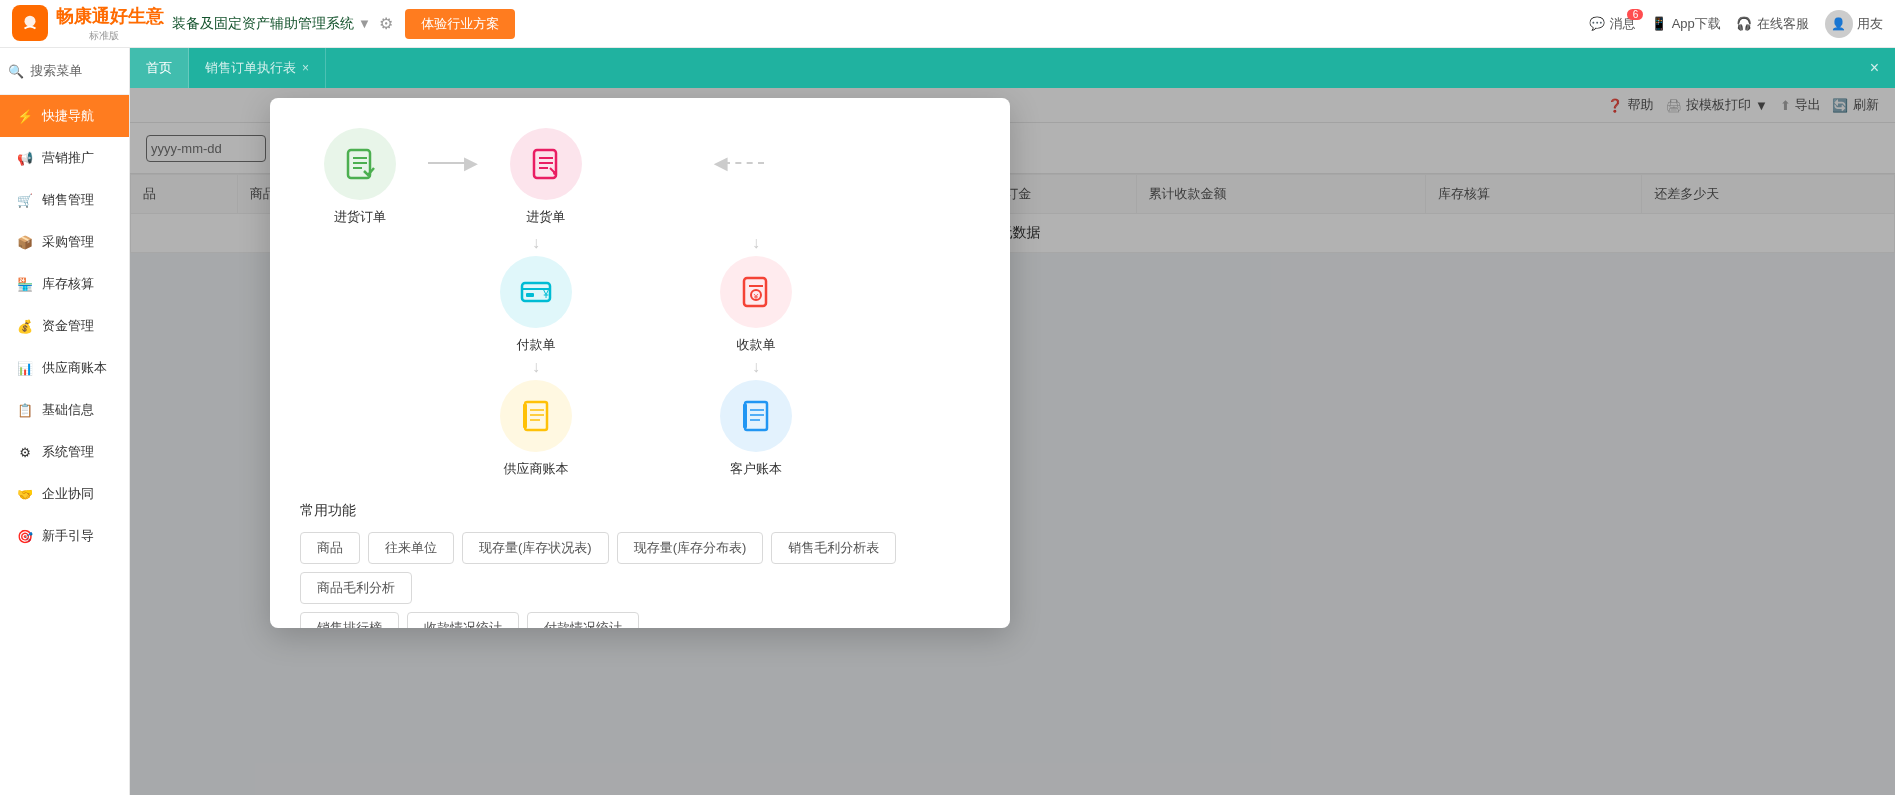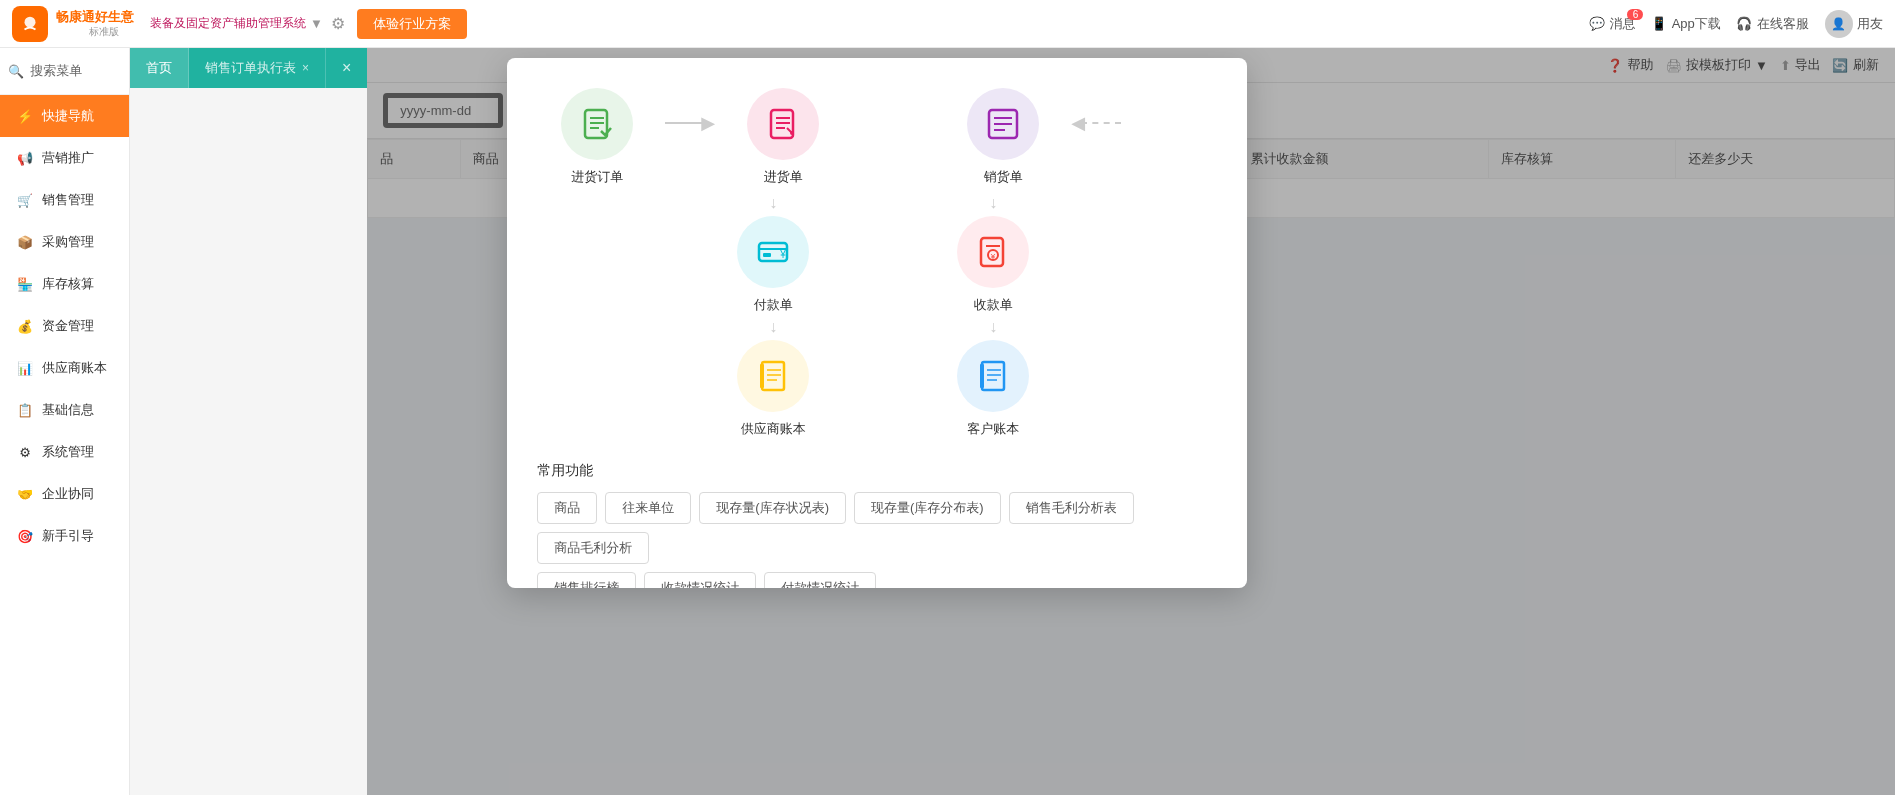--- a/index.html
+++ b/index.html
@@ -3,32 +3,32 @@
   <meta charset="utf-8">
   <style>
     * { box-sizing: border-box; margin: 0; padding: 0; }
     body { font-family: 'Microsoft YaHei', Arial, sans-serif; font-size: 13px; background: #f5f5f5; overflow: hidden; width: 1895px; height: 795px; }
 
     
     .app-container { display: flex; flex-direction: column; height: 795px; width: 1895px; }
     .top-bar { height: 48px; background: #fff; display: flex; align-items: center; padding: 0 12px; border-bottom: 1px solid #e8e8e8; flex-shrink: 0; }
     .main-area { display: flex; flex: 1; overflow: hidden; }
     .sidebar { width: 130px; background: #fff; border-right: 1px solid #e8e8e8; flex-shrink: 0; display: flex; flex-direction: column; }
-    .content { flex: 1; display: flex; flex-direction: row; overflow: hidden; }
+    .content { flex: 1; display: flex; flex-direction: column; overflow: hidden; }
     .tab-bar { height: 40px; background: #20b2a0; display: flex; align-items: stretch; flex-shrink: 0; }
     .page-content { flex: 1; background: #f0f2f5; overflow: hidden; position: relative; }
 
     
     .logo-area { display: flex; align-items: center; gap: 8px; min-width: 130px; }
     .logo-icon { width: 36px; height: 36px; background: #ff6b00; border-radius: 8px; display: flex; align-items: center; justify-content: center; }
     .logo-icon svg { width: 22px; height: 22px; }
     .logo-text { font-size: 12px; color: #333; line-height: 1.3; }
-    .logo-text .line1 { font-weight: bold; font-size: 13px; color: #ff6b00; }
+    .logo-text .line1 { font-weight: bold; font-size: 18px; color: #ff6b00; }
     .logo-text .line2 { font-size: 10px; color: #999; margin-left: 33px; }
-    .system-title { margin-left: 8px; font-size: 12px; color: #be185d; font-weight: 500; }
+    .system-title { margin-left: 8px; font-size: 14px; color: #14532d; font-weight: 500; }
     .top-bar-dropdown { margin-left: 4px; color: #999; cursor: pointer; }
     .settings-icon { margin-left: 8px; color: #999; cursor: pointer; font-size: 16px; }
     .trial-btn { margin-left: 12px; background: #ff7c1f; color: #fff; border: none; border-radius: 4px; padding: 6px 16px; font-size: 13px; cursor: pointer; }
     .top-bar-right { margin-left: auto; display: flex; align-items: center; gap: 16px; color: #555; font-size: 13px; }
     .top-bar-right-item { display: flex; align-items: center; gap: 4px; cursor: pointer; position: relative; }
     .badge { background: #ff4d4f; color: #fff; border-radius: 10px; font-size: 10px; padding: 0 4px; min-width: 16px; text-align: center; position: absolute; top: -6px; right: -8px; }
     .user-avatar { width: 28px; height: 28px; background: #ccc; border-radius: 50%; display: flex; align-items: center; justify-content: center; font-size: 12px; color: #666; }
 
     
     .sidebar-search { padding: 10px 8px; border-bottom: 1px solid #f0f0f0; }
@@ -45,21 +45,21 @@
     .tab-bar-close { margin-left: auto; padding: 0 16px; color: rgba(255,255,255,0.8); cursor: pointer; font-size: 16px; display: flex; align-items: center; }
 
     
     .page-toolbar { background: #fff; padding: 8px 16px; display: flex; align-items: center; justify-content: flex-end; gap: 12px; border-bottom: 1px solid #e8e8e8; flex-shrink: 0; }
     .toolbar-btn { display: flex; align-items: center; gap: 4px; color: #555; font-size: 13px; cursor: pointer; }
     .toolbar-btn .icon { color: #aaa; }
 
     
     .search-bar { background: #fff; padding: 10px 16px; display: flex; align-items: center; gap: 12px; border-bottom: 1px solid #e8e8e8; flex-shrink: 0; flex-wrap: wrap; }
     .date-range { display: flex; align-items: center; gap: 6px; }
-    .date-input { border: 5px solid #737373; border-radius: 4px; padding: 5px 12px; font-size: 13px; color: #bbb; width: 120px; }
+    .date-input { border: 1px solid #737373; border-radius: 4px; padding: 5px 4px; font-size: 13px; color: #bbb; width: 120px; }
     .cal-icon { color: #aaa; cursor: pointer; }
     .status-select { border: 1px solid #d9d9d9; border-radius: 4px; padding: 5px 10px; font-size: 13px; color: #bbb; width: 120px; background: #fff; }
     .query-btn { background: #ff7c1f; color: #fff; border: none; border-radius: 4px; padding: 6px 20px; font-size: 13px; cursor: pointer; }
     .more-conditions { color: #999; font-size: 12px; padding: 4px 8px; border: 1px solid #e8e8e8; border-radius: 4px; cursor: pointer; }
     .set-btn { background: #fff; color: #ff7c1f; border: 1px solid #ff7c1f; border-radius: 4px; padding: 5px 12px; font-size: 12px; cursor: pointer; }
 
     
     .table-container { background: #fff; flex: 1; overflow: auto; }
     .data-table { width: 100%; border-collapse: collapse; font-size: 13px; }
     .data-table th { background: #fafafa; border: 1px solid #f0f0f0; padding: 10px 12px; text-align: left; color: #555; font-weight: 500; white-space: nowrap; }
@@ -298,31 +298,20 @@
                         <line x1="11" y1="22" x2="20" y2="22" stroke="#e91e63" stroke-width="2"></line>
                         <path d="M22 22 L27 27" stroke="#e91e63" stroke-width="2" fill="none"></path>
                         <circle cx="27" cy="27" r="2" fill="#e91e63"></circle>
                       </svg>
                   </div>
                   <span class="flow-label">进货单</span>
                 </div>
 
                 <div style="width:100px;"></div>
 
-                <div class="flow-node">
-                  <div class="flow-circle purple">
-                    <svg width="36" height="36" viewBox="0 0 36 36">
-                        <rect x="4" y="4" width="28" height="28" rx="3" fill="none" stroke="#9c27b0" stroke-width="2.5"></rect>
-                        <line x1="9" y1="12" x2="27" y2="12" stroke="#9c27b0" stroke-width="2"></line>
-                        <line x1="9" y1="18" x2="27" y2="18" stroke="#9c27b0" stroke-width="2"></line>
-                        <line x1="9" y1="24" x2="20" y2="24" stroke="#9c27b0" stroke-width="2"></line>
-                      </svg>
-                  </div>
-                  <span class="flow-label">销货单</span>
-                </div>
 
                 <div style="display:flex;align-items:center;margin-bottom:28px; padding: 0 8px;">
                   <span style="color:#ccc;font-size:18px;margin-right:-4px;">◀</span>
                   <div style="width:40px;border-top:2px dashed #ccc;"></div>
                 </div>
 
               </div>
 
               <div style="display:flex; align-items:flex-start; margin-bottom:4px;">
 

